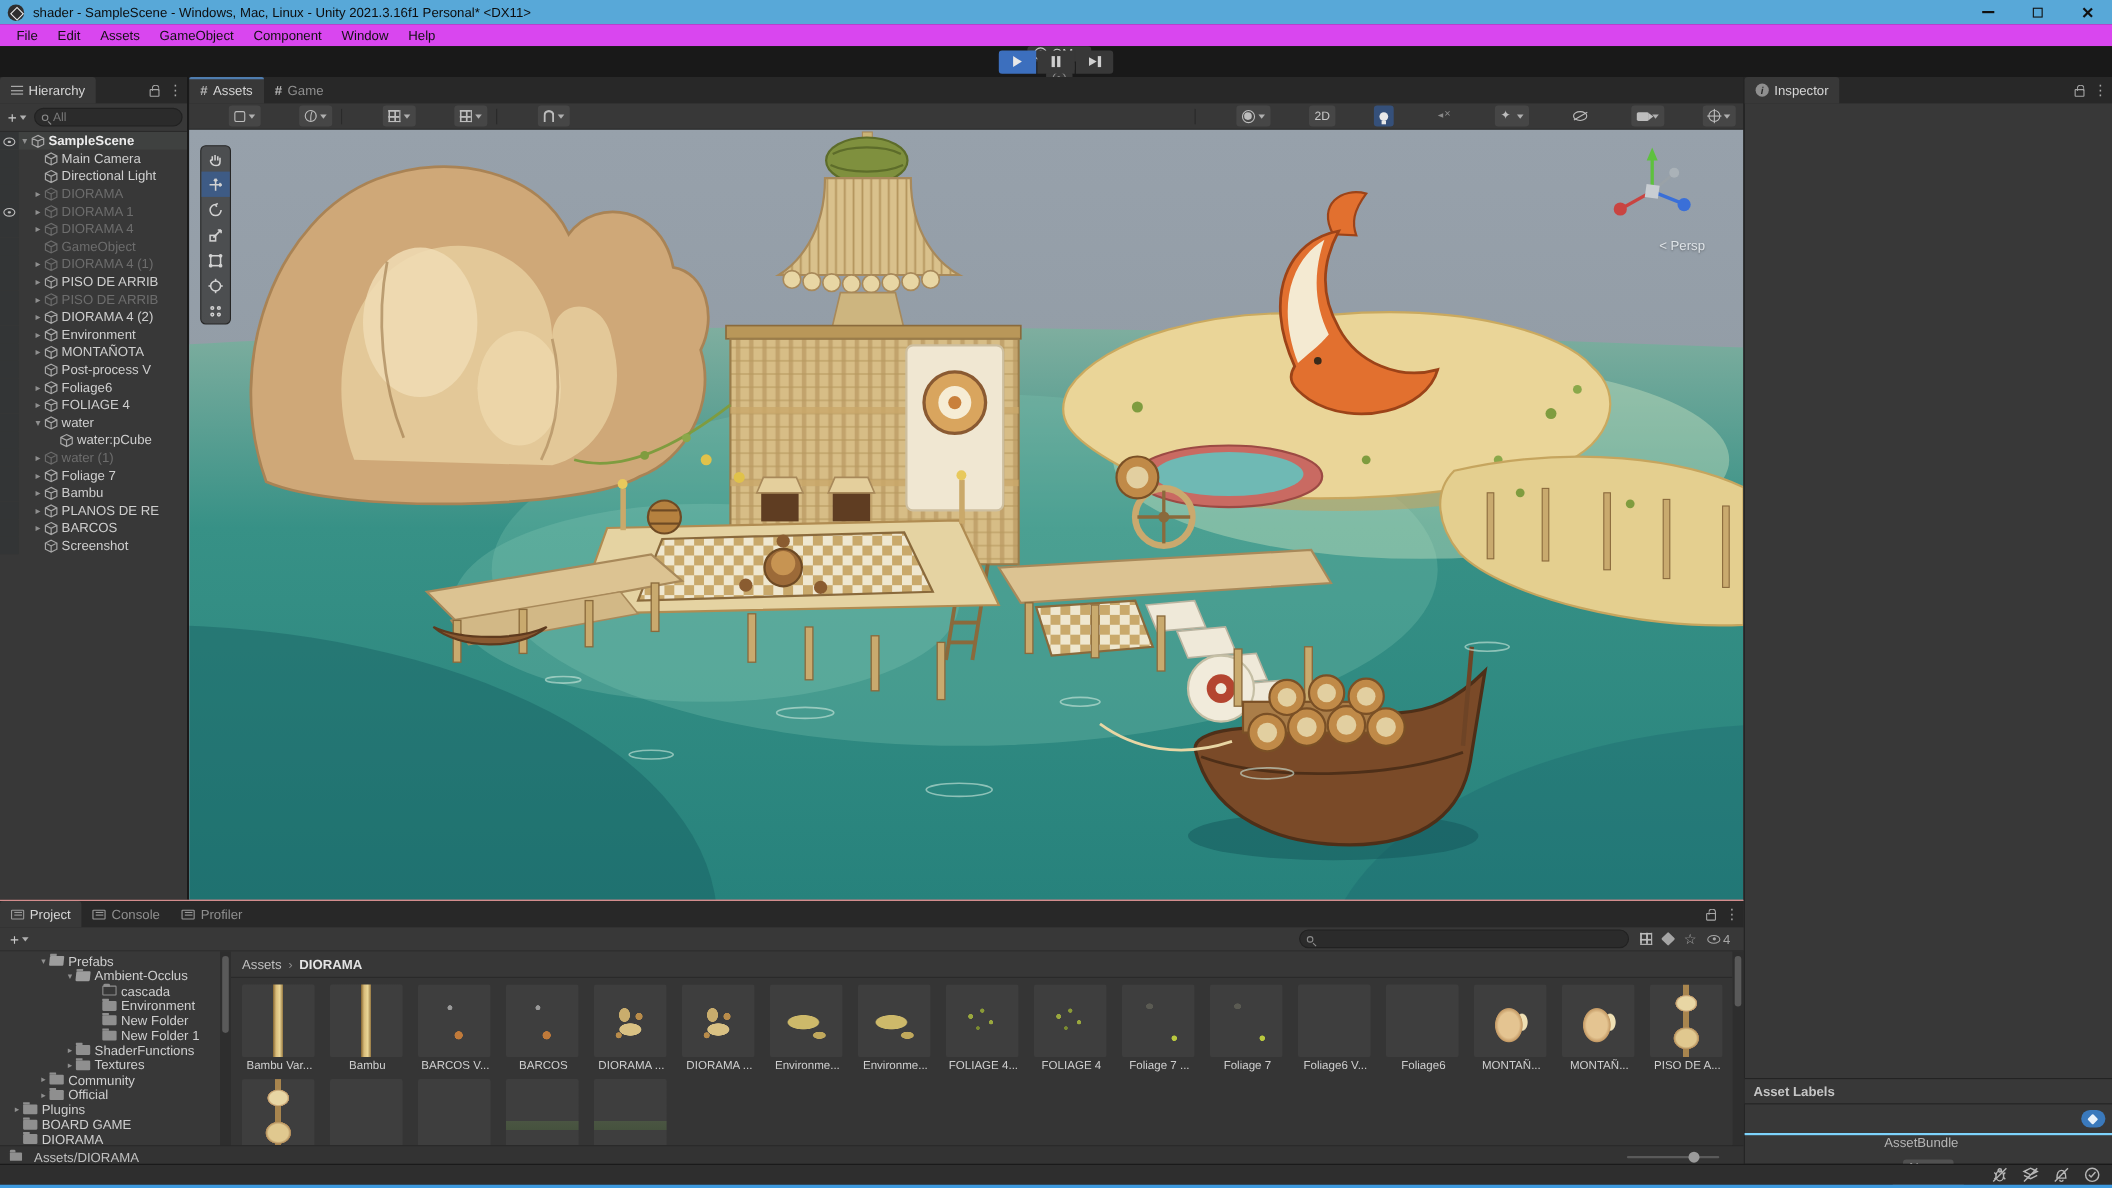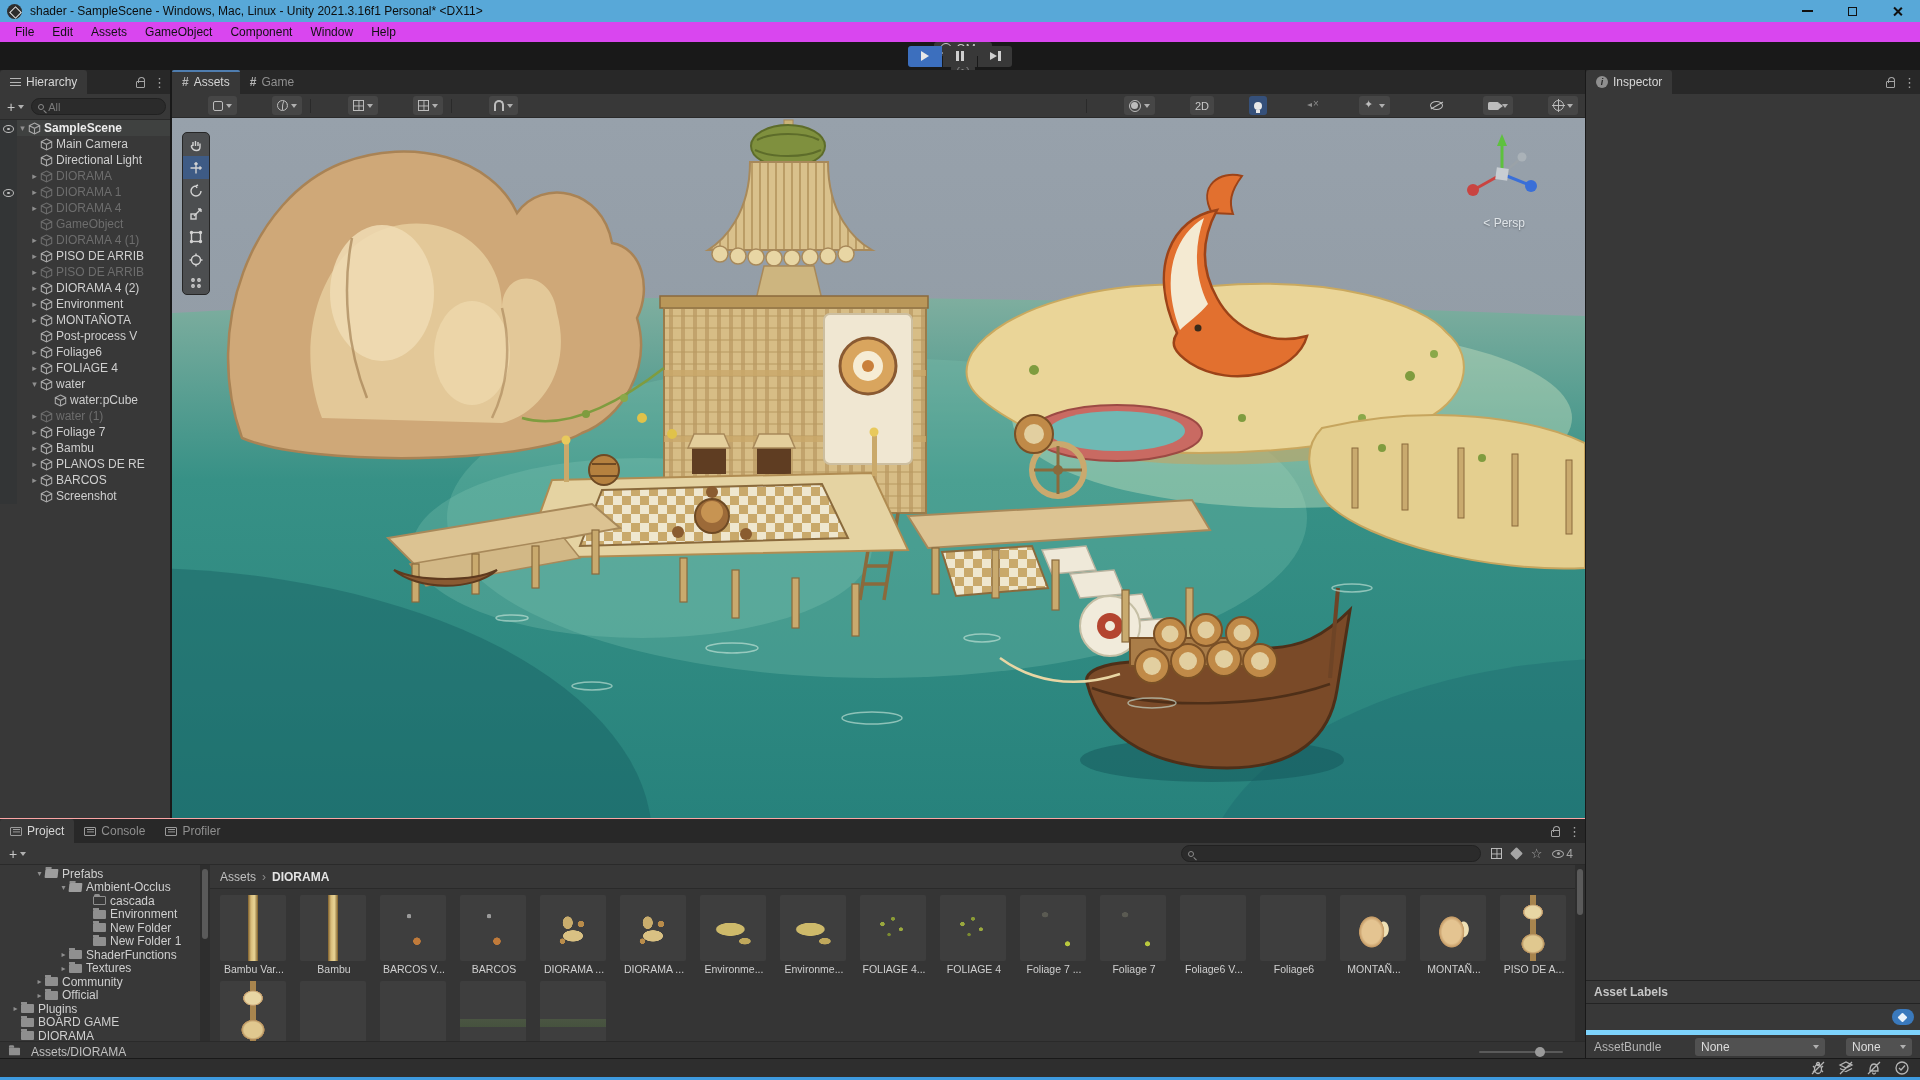--- a/index.html
+++ b/index.html
@@ -158,41 +158,41 @@
   .viewport { position:relative; width:1413px; height:700px; overflow:hidden; background:#8e99a3; }
   .viewport > svg.scene-art { position:absolute; left:0; top:0; }
 
   .toolstrip { position:absolute; left:10px; top:14px; width:28px; background:#3a3a3acc;
     border:1px solid #262626; border-radius:5px; overflow:hidden; }
   .tool-btn { width:26px; height:23px; display:flex; align-items:center; justify-content:center; }
   .tool-btn.active { background:#3e5b85; }
   .tool-btn svg { stroke:#d2d2d2; fill:none; stroke-width:1.4; }
 
   .gizmo-wrap { position:absolute; right:38px; top:8px; width:90px; height:90px; }
-  .persp-label { position:absolute; right:60px; top:98px; color:#dfe4e8; font-size:12px;
+  .persp-label { position:absolute; right:35px; top:98px; color:#dfe4e8; font-size:12px;
     text-shadow:0 1px 2px rgba(0,0,0,.35); }
 
   
   .inspector { left:1585px; top:70px; width:335px; height:988px; border-left:1px solid #191919; }
   .insp-head { display:flex; align-items:flex-start; padding:8px 6px 0 6px; gap:8px; position:relative; }
   .folder-big { width:26px; height:19px; background:#909090; border-radius:2px; position:relative; margin-top:3px; }
   .folder-big::before { content:""; position:absolute; left:0; top:-4px; width:11px; height:4px;
     background:#909090; border-radius:2px 2px 0 0; }
   .insp-title { color:#8f8f8f; font-size:13px; padding-top:4px; flex:1; }
   .open-row { display:flex; justify-content:flex-end; padding:8px 8px 0 0; }
   .open-btn { background:#585858; border-radius:3px; color:#bdbdbd; font-size:12px; padding:2px 14px; }
   .insp-bottom { position:absolute; left:0; bottom:0; width:100%; }
   .al-header { height:24px; background:#383838; border-top:1px solid #232323; border-bottom:1px solid #232323;
     display:flex; align-items:center; padding:0 8px; color:#c6c6c6; font-weight:bold; }
   .al-tagrow { height:26px; display:flex; align-items:center; justify-content:flex-end; padding:0 6px; }
   .tag-btn { width:22px; height:16px; background:#3a79bc; border-radius:8px; position:relative; }
   .tag-btn::before { content:""; position:absolute; left:7px; top:4.5px; width:7px; height:7px;
     background:#eaf2fa; border-radius:1px; transform:rotate(45deg); }
-  .ab-row { height:28px; display:flex; align-items:center; padding:0 8px; gap:21px;
-    border-top:5px solid #7dd3fc; }
+  .ab-row { height:28px; display:flex; align-items:center; padding:0 8px; gap:8px;
+    border-top:2px solid #7dd3fc;flex-direction:column; }
   .ab-label { color:#b6b6b6; width:80px; }
   .select { background:#515151; border-radius:3px; height:18px; display:flex; align-items:center;
     justify-content:space-between; padding:0 6px; color:#ddd; }
   .sel-main { flex:1; } .sel-small { width:66px; }
 
   
   .projectpane { left:0; top:818px; width:1585px; height:240px; border-top:1px solid #fca5a5; }
   .p-toolbar { height:22px; background:#383838; border-bottom:1px solid #2a2a2a; display:flex;
     align-items:center; padding:0 6px; }
   .p-toolbar .searchbox { max-width:300px; margin-left:auto; }

